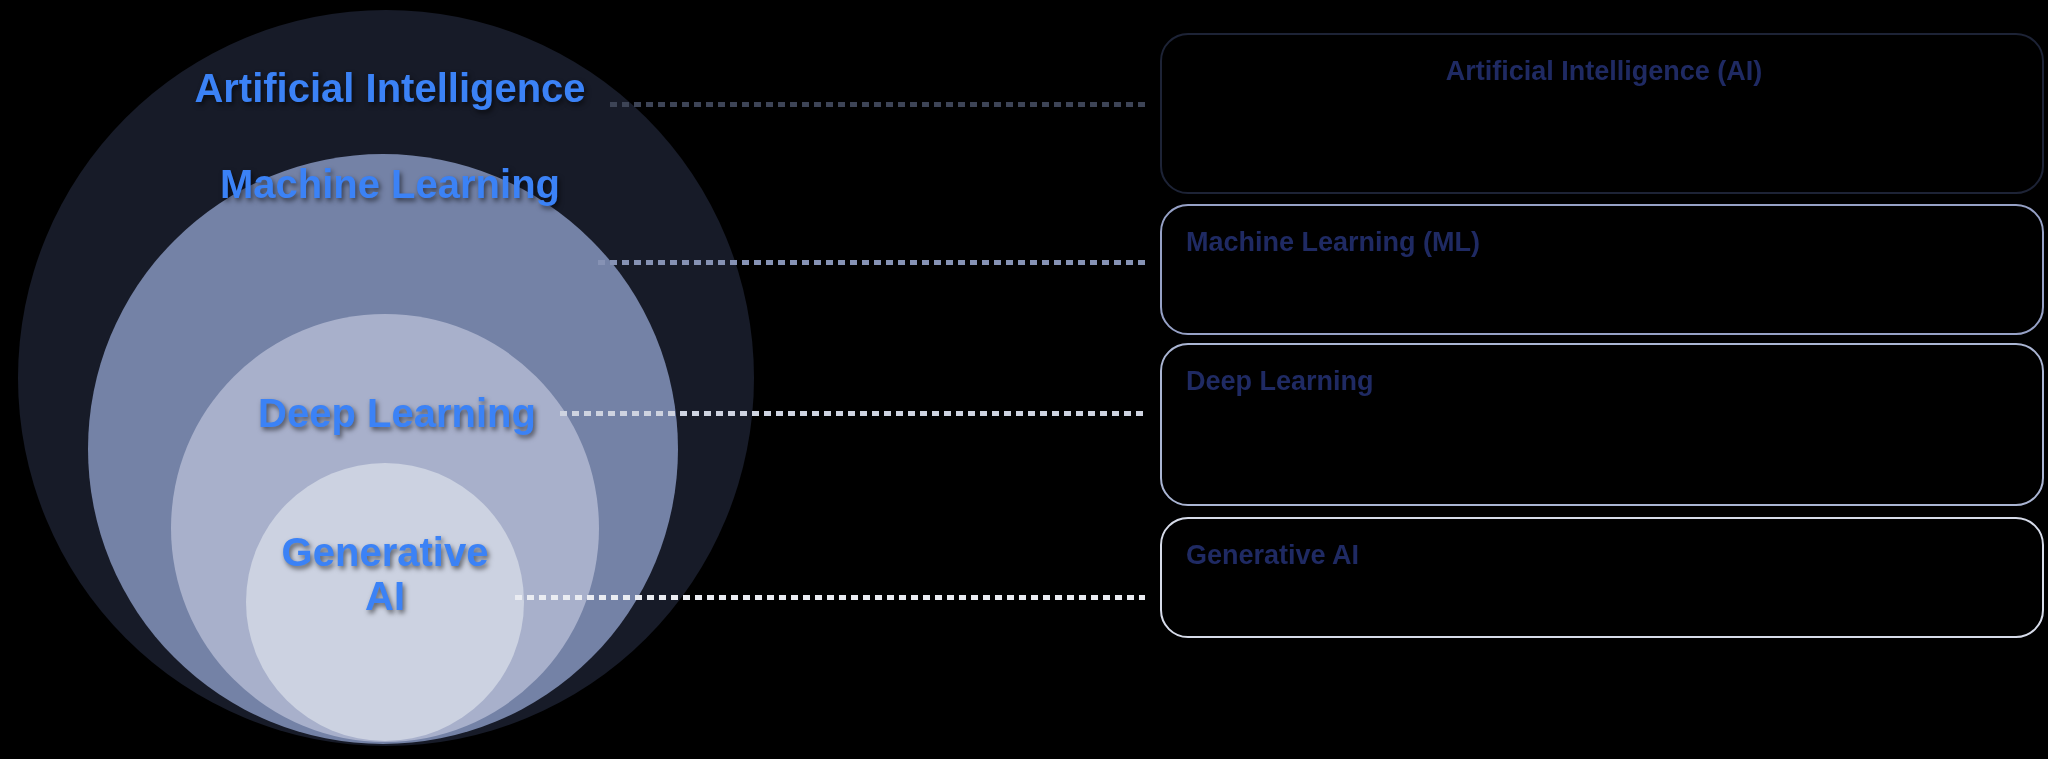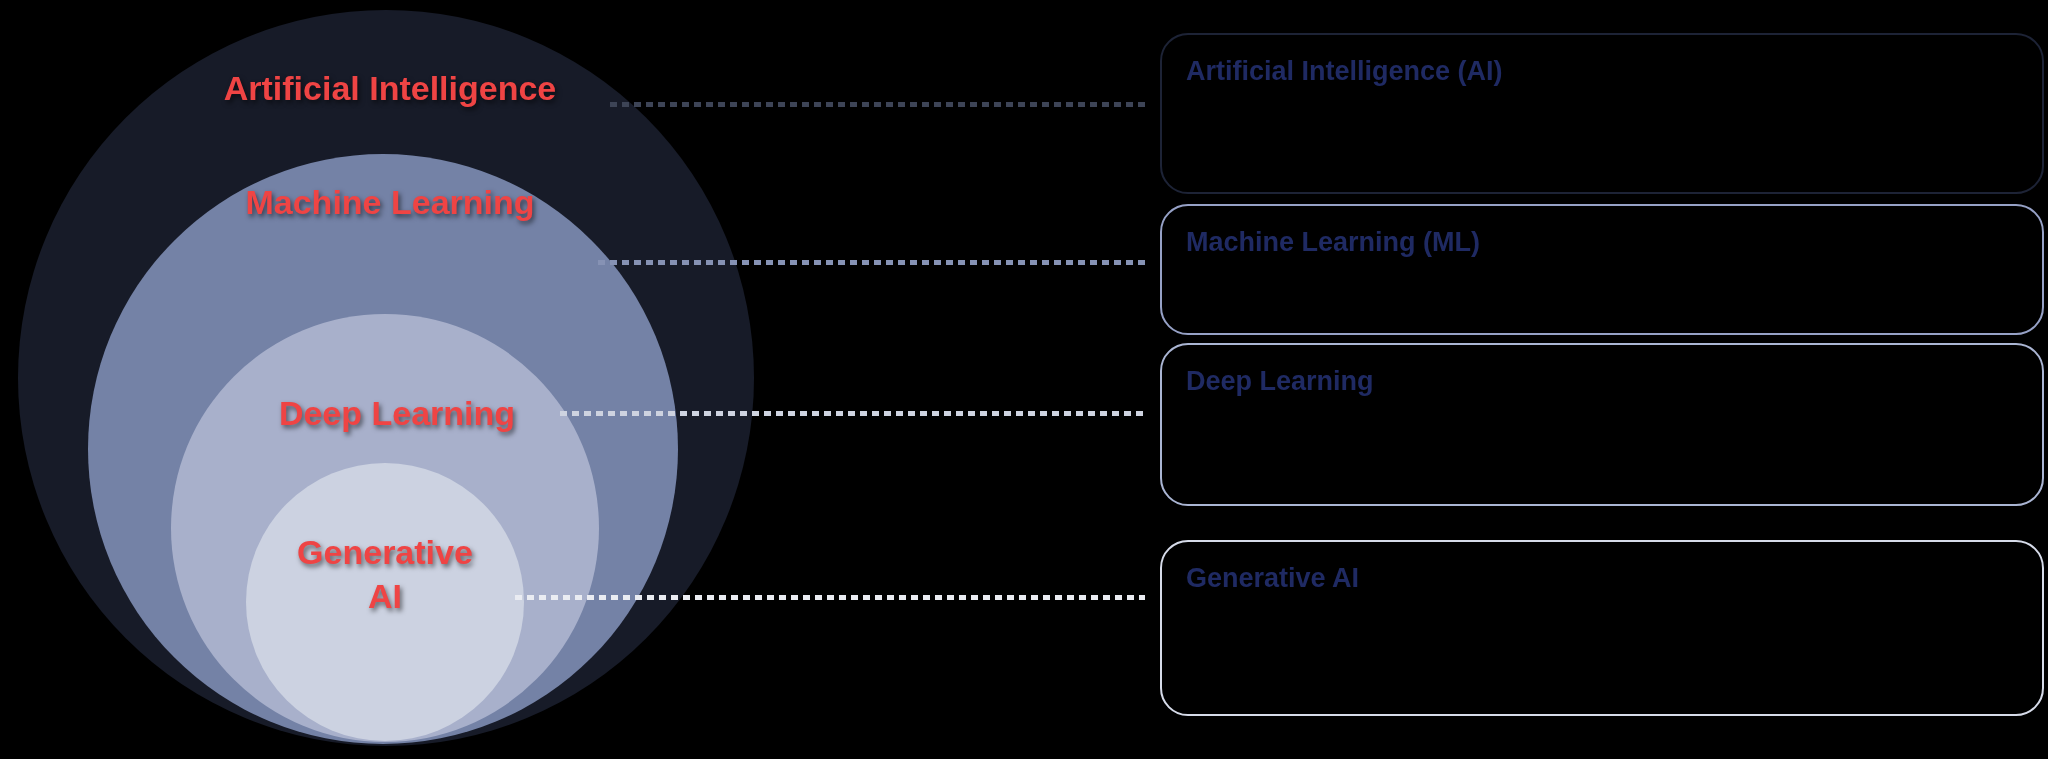--- a/index.html
+++ b/index.html
@@ -13,26 +13,26 @@
   
   .circle{position:absolute;border-radius:50%;}
   .circle.ai   {left:18px;  top:10px;  width:736px; height:736px; background:#171b28; z-index:1;}
   .circle.ml   {left:88px;  top:154px; width:590px; height:590px; background:#7482a6; z-index:2;}
   .circle.dl   {left:171px; top:314px; width:428px; height:428px; background:#a8b0cb; z-index:3;}
   .circle.genai{left:246px; top:463px; width:278px; height:278px; background:#ccd2e1; z-index:4;}
 
   .circle-label{
     position:absolute;z-index:5;
     width:420px;text-align:center;
-    color:#ef4444;font-weight:700;font-size:34px;line-height:44px;
+    color:#3b82f6;font-weight:700;font-size:40px;line-height:44px;
     text-shadow:2px 3px 5px rgba(0,0,0,.55);
     white-space:nowrap;
   }
   .circle-label.ai   {left:180px;top:66px;}
-  .circle-label.ml   {left:180px;top:180px;}
+  .circle-label.ml   {left:180px;top:162px;}
   .circle-label.dl   {left:187px;top:391px;}
   .circle-label.genai{left:175px;top:530px;}
 
   
   .connector{position:absolute;height:5px;z-index:6;}
   .connector.c1{left:610px;top:102px;width:535px;
     background:repeating-linear-gradient(to right,#3d4456 0 7px,transparent 7px 12px);}
   .connector.c2{left:598px;top:260px;width:547px;
     background:repeating-linear-gradient(to right,#8692b4 0 7px,transparent 7px 12px);}
   .connector.c3{left:560px;top:411px;width:585px;
@@ -46,24 +46,24 @@
     box-sizing:border-box;
     border-radius:28px;
     background:#000;
   }
   .panel .panel-title{
     display:block;
     padding:20px 20px 0 24px;
     font-weight:700;font-size:27px;line-height:32px;
     color:#1f2a63;
   }
-  .panel.p1{top:33px; height:161px;border:2.5px solid #1d2336;}
+  .panel.p1{top:33px; height:161px;border:2.5px solid #1d2336;text-align:center;}
   .panel.p2{top:204px;height:131px;border:2.5px solid #96a1c6;}
   .panel.p3{top:343px;height:163px;border:2.5px solid #aab5d3;}
-  .panel.p4{top:540px;height:176px;border:2.5px solid #d6dbe9;}
+  .panel.p4{top:517px;height:121px;border:2.5px solid #d6dbe9;}
 </style>
 </head>
 <body>
 
 <div id="stage">
 
   <div class="circle ai"></div>
   <div class="circle ml"></div>
   <div class="circle dl"></div>
   <div class="circle genai"></div>

